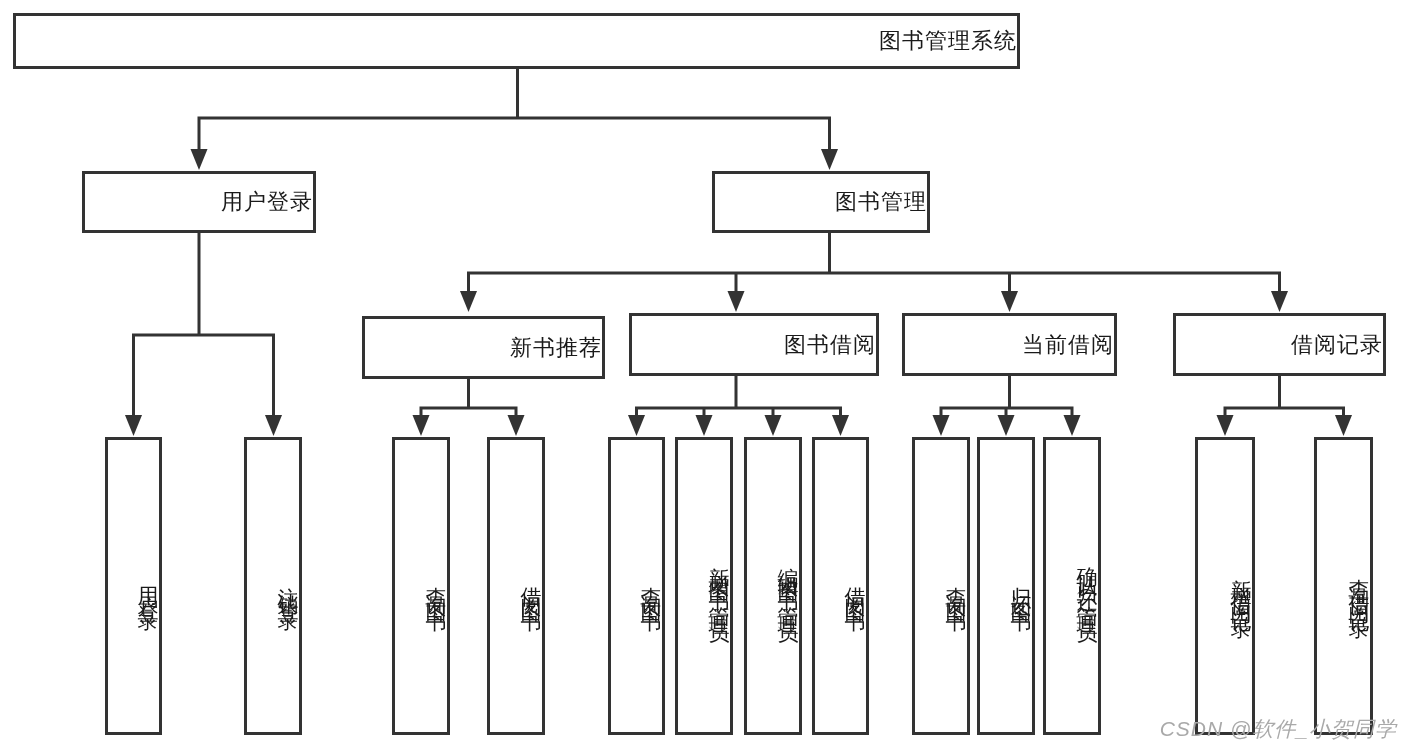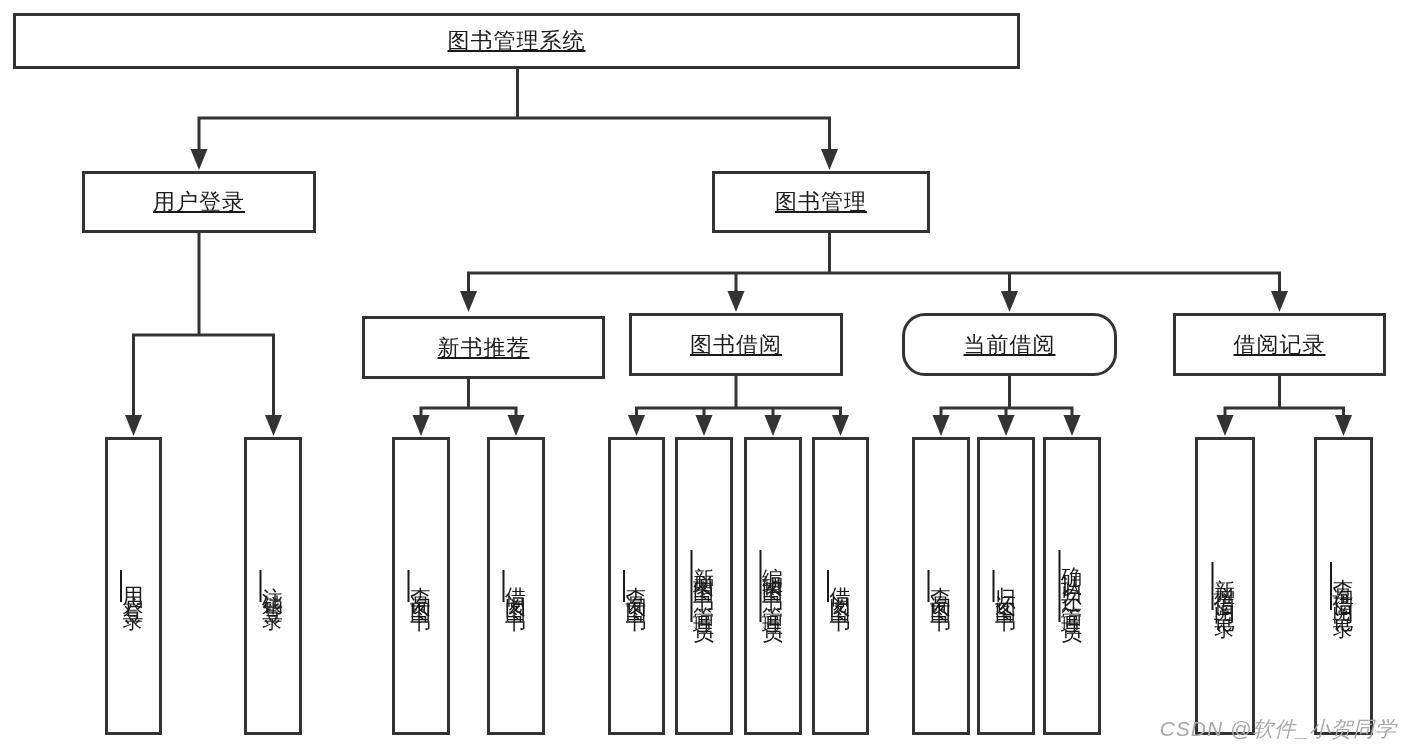--- a/index.html
+++ b/index.html
@@ -1,41 +1,40 @@
 <!DOCTYPE html>
 <html><head>
 <meta charset="utf-8">
 <style>
   * { margin:0; padding:0; box-sizing:border-box; }
   html,body { background:#ffffff; font-family:"Liberation Sans", sans-serif; }
   .canvas { position:relative; width:1405px; height:747px; background:#ffffff; overflow:hidden; }
   .connector-layer { position:absolute; left:0; top:0; width:1405px; height:747px; }
   .node {
     position:absolute; background:#ffffff; border:3px solid #333333;
-    display:flex; align-items:center; justify-content:center;
+    display:flex; align-items:center; justify-content:flex-end;
     color:#1a1a1a;
-    text-decoration:underline;
   }
   .node.h { font-size:22px; letter-spacing:1px; white-space:nowrap; }
   .node.v { font-size:21px; }
   .node.v .vt {
     writing-mode:vertical-rl; text-orientation:mixed;
     letter-spacing:8px; line-height:1;
   }
   .watermark {
     position:absolute; right:8px; bottom:4px; z-index:5;
     font-size:21px; color:#a9a9a9; letter-spacing:1px; white-space:nowrap;font-style:italic;
   }
   
   .n-root    { left:13px;   top:13px;  width:1007px; height:56px; }
   .n-user    { left:82px;   top:171px; width:234px;  height:62px; }
   .n-mgmt    { left:712px;  top:171px; width:218px;  height:62px; }
   .n-newbook { left:362px;  top:316px; width:243px;  height:63px; }
-  .n-borrow  { left:629px;  top:313px; width:214px;  height:63px; }
-  .n-current { left:902px;  top:313px; width:215px;  height:63px;border-radius:23px; }
+  .n-borrow  { left:629px;  top:313px; width:250px;  height:63px; }
+  .n-current { left:902px;  top:313px; width:215px;  height:63px; }
   .n-records { left:1173px; top:313px; width:213px;  height:63px; }
   .leaf { top:437px; height:298px; }
   .l1  { left:105px;  width:57px; }
   .l2  { left:244px;  width:58px; }
   .l3  { left:392px;  width:58px; }
   .l4  { left:487px;  width:58px; }
   .l5  { left:608px;  width:57px; }
   .l6  { left:675px;  width:58px; }
   .l7  { left:744px;  width:58px; }
   .l8  { left:812px;  width:57px; }

